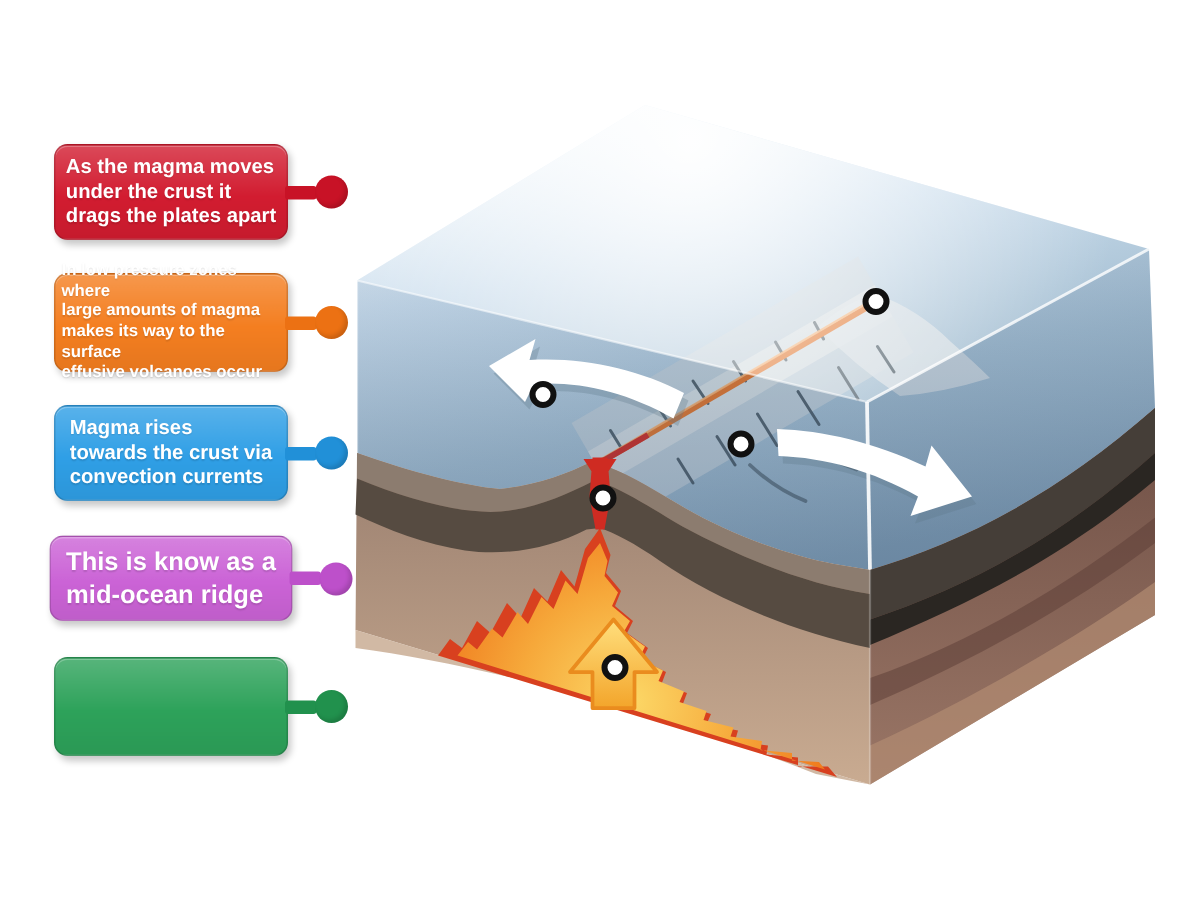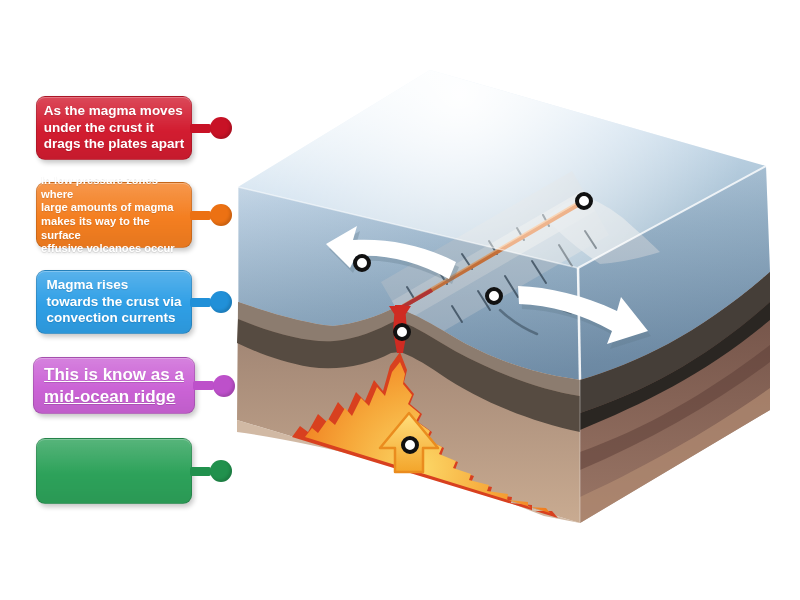--- a/index.html
+++ b/index.html
@@ -184,21 +184,21 @@
 
   <div class="label label--small" style="top: 182px; height: 64px; background-color: rgb(244, 126, 32);">
     <span class="label-text">In low pressure zones where
 large amounts of magma
 makes its way to the surface
 effusive volcanoes occur</span>
     <span class="pin-stem" style="background-color: rgb(236, 113, 19);"></span>
     <span class="pin-head" style="background-color: rgb(236, 113, 19);"></span>
   </div>
 
-  <div class="label label--large" style="left: 33px; top: 357px; width: 160px; height: 55px; background-color: rgb(203, 99, 214); text-decoration: underline;">
+  <div class="label label--large" style="left: 33px; top: 357px; width: 160px; height: 55px; background-color: rgb(203, 99, 214);">
     <span class="label-text">This is know as a
 mid-ocean ridge</span>
     <span class="pin-stem" style="background-color: rgb(189, 80, 202);"></span>
     <span class="pin-head" style="background-color: rgb(189, 80, 202);"></span>
   </div>
 
   <div class="label" style="top: 438px; height: 64px; background-color: rgb(45, 162, 90);">
     <span class="pin-stem" style="background-color: rgb(33, 145, 77);"></span>
     <span class="pin-head" style="background-color: rgb(33, 145, 77);"></span>
   </div>

